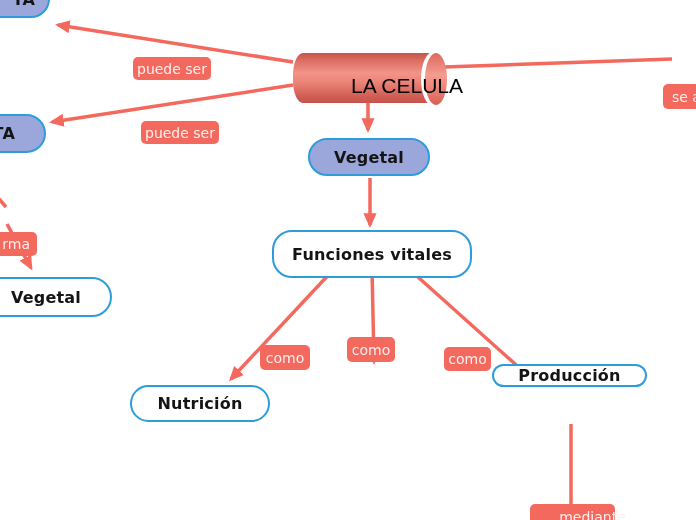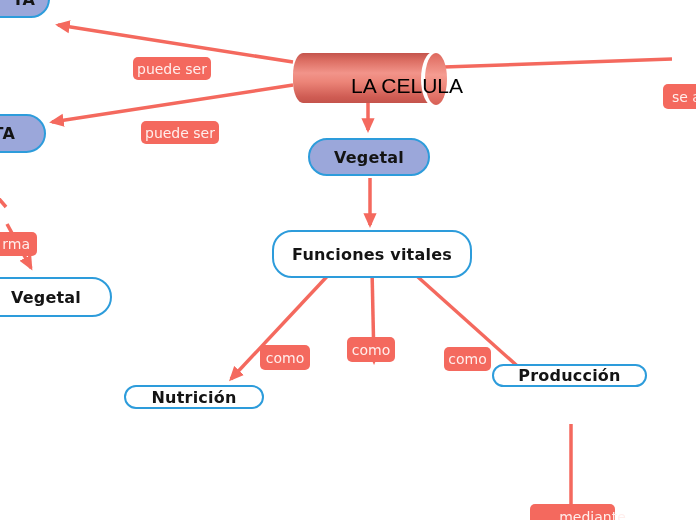--- a/index.html
+++ b/index.html
@@ -83,21 +83,21 @@
   </div>
 
   <div class="node peri" style="left:308px;top:138px;width:122px;height:38px;">
     <span>Vegetal</span>
   </div>
 
   <div class="node" style="left:272px;top:230px;width:200px;height:48px;">
     <span>Funciones vitales</span>
   </div>
 
-  <div class="node" style="left:124px;top:385px;width:140px;height:24px;align-items:center;">
+  <div class="node" style="left:130px;top:385px;width:140px;height:37px;align-items:center;">
     <span>Nutrición</span>
   </div>
 
 
   <div class="node" style="left:492px;top:364px;width:155px;height:23px;">
     <span>Producción</span>
   </div>
 
   <div class="node" style="left:-20px;top:277px;width:132px;height:40px;">
     <span>Vegetal</span>

